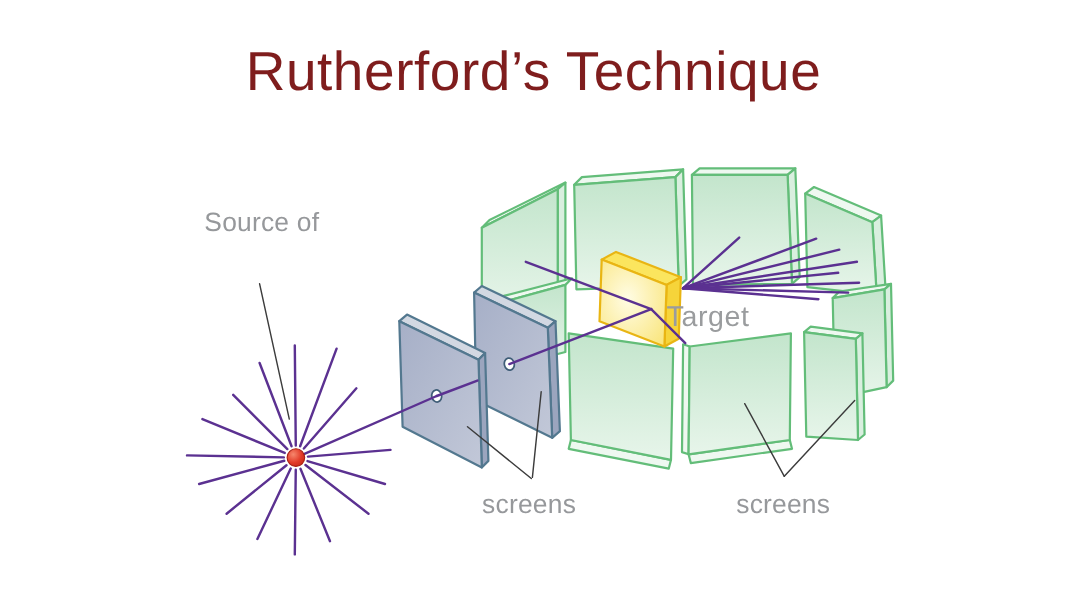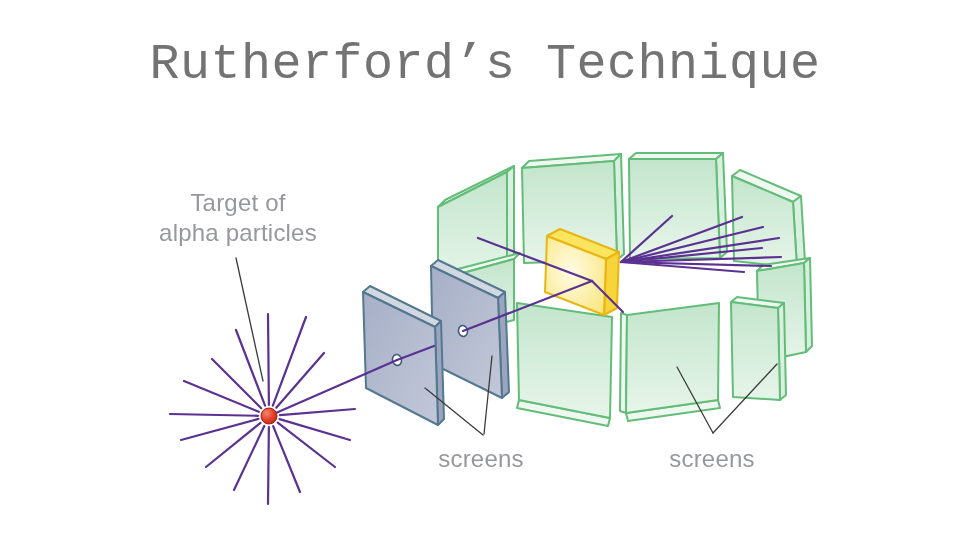--- a/index.html
+++ b/index.html
@@ -1,22 +1,22 @@
 <!DOCTYPE html>
 <html><head>
 <meta charset="utf-8">
 <style>
   html,body{margin:0;padding:0;background:#ffffff;}
   #stage{position:relative;width:970px;height:546px;background:#ffffff;overflow:hidden;
          font-family:"Liberation Sans","DejaVu Sans",sans-serif;}
   #diagram-svg{position:absolute;left:0;top:0;width:970px;height:546px;}
   .lbl{position:absolute;color:#96989b;font-size:24px;line-height:30px;text-align:center;
        font-weight:300;letter-spacing:0.2px;}
-  #page-title{position:absolute;left:0;right:0;top:36px;text-align:center;color:#737373;
-       font-size:50px;font-weight:300;letter-spacing:0.5px;font-family:Liberation Mono, monospace;}
+  #page-title{position:absolute;left:0;right:0;top:36px;text-align:center;color:#7f1d1d;
+       font-size:50px;font-weight:300;letter-spacing:0.5px;}
   #target-label{position:absolute;left:606px;top:272px;color:#9a9c9e;font-size:26px;
        font-weight:300;letter-spacing:0.5px;}
 </style>
 </head>
 <body>
 
 <div id="stage">
   <svg id="diagram-svg" viewBox="0 0 970 546">
       <defs>
         <linearGradient id="gGreen" x1="0" y1="0" x2="0" y2="1">
@@ -105,25 +105,25 @@
       <line x1="236" y1="258" x2="263" y2="381" stroke="#3c3c3c" stroke-width="1.3" stroke-linecap="round"></line>
       <line x1="483" y1="435" x2="425" y2="388" stroke="#3c3c3c" stroke-width="1.3" stroke-linecap="round"></line>
       <line x1="484" y1="434" x2="492" y2="356" stroke="#3c3c3c" stroke-width="1.3" stroke-linecap="round"></line>
       <line x1="713" y1="433" x2="677" y2="367" stroke="#3c3c3c" stroke-width="1.3" stroke-linecap="round"></line>
       <line x1="713" y1="433" x2="777" y2="364" stroke="#3c3c3c" stroke-width="1.3" stroke-linecap="round"></line>
     </svg>
 
   <div id="page-title">Rutherford’s Technique</div>
 
   <div class="lbl" style="left:138px;top:188px;width:200px;">
-    <div>Target of</div>
-    <div>alpha particles</div>
+    <div>Source of</div>
   </div>
 
   <div class="lbl" style="left:381px;top:444px;width:200px;">
     <div>screens</div>
   </div>
 
   <div class="lbl" style="left:612px;top:444px;width:200px;">
     <div>screens</div>
   </div>
 
+  <div id="target-label">Target</div>
 </div>
 
 </body></html>

